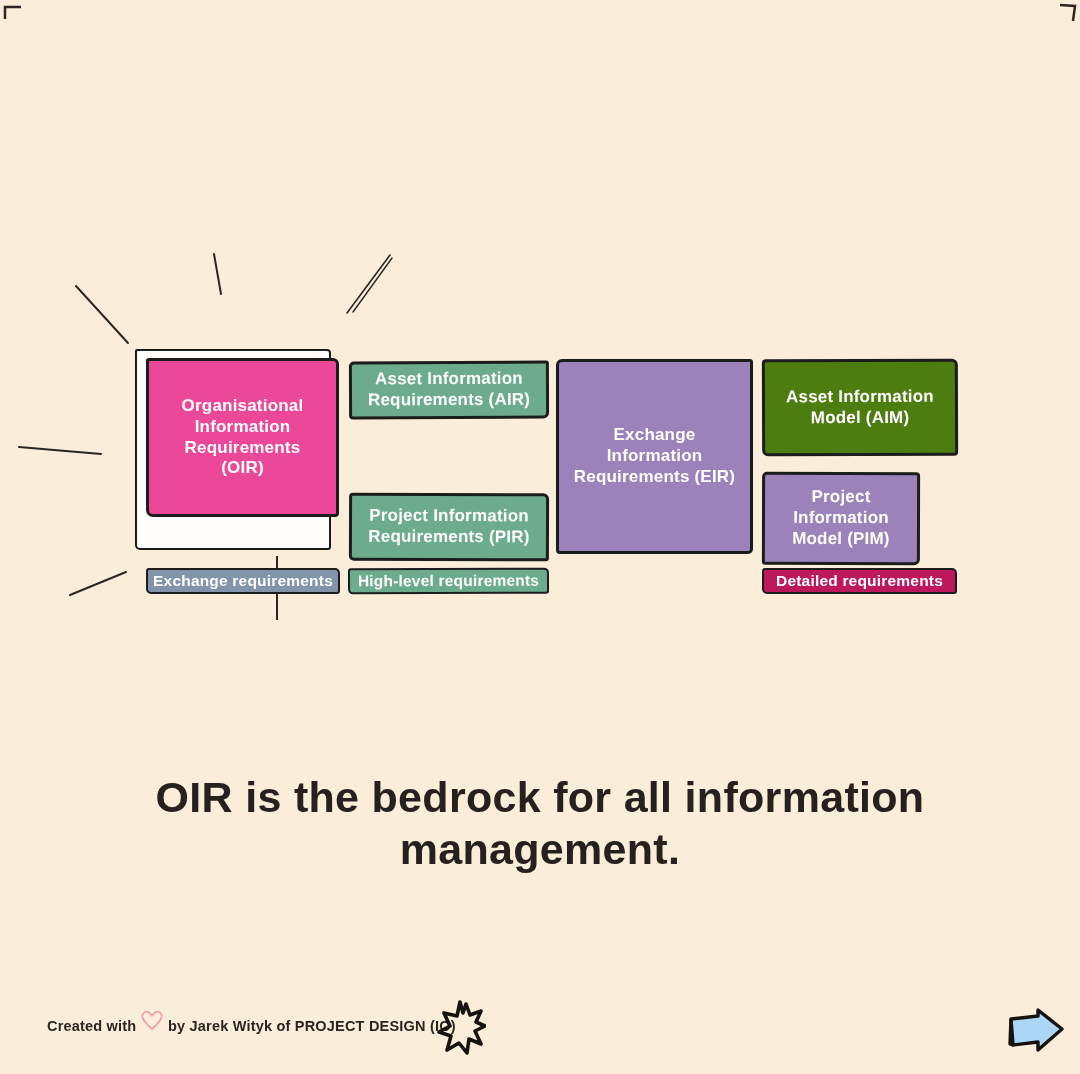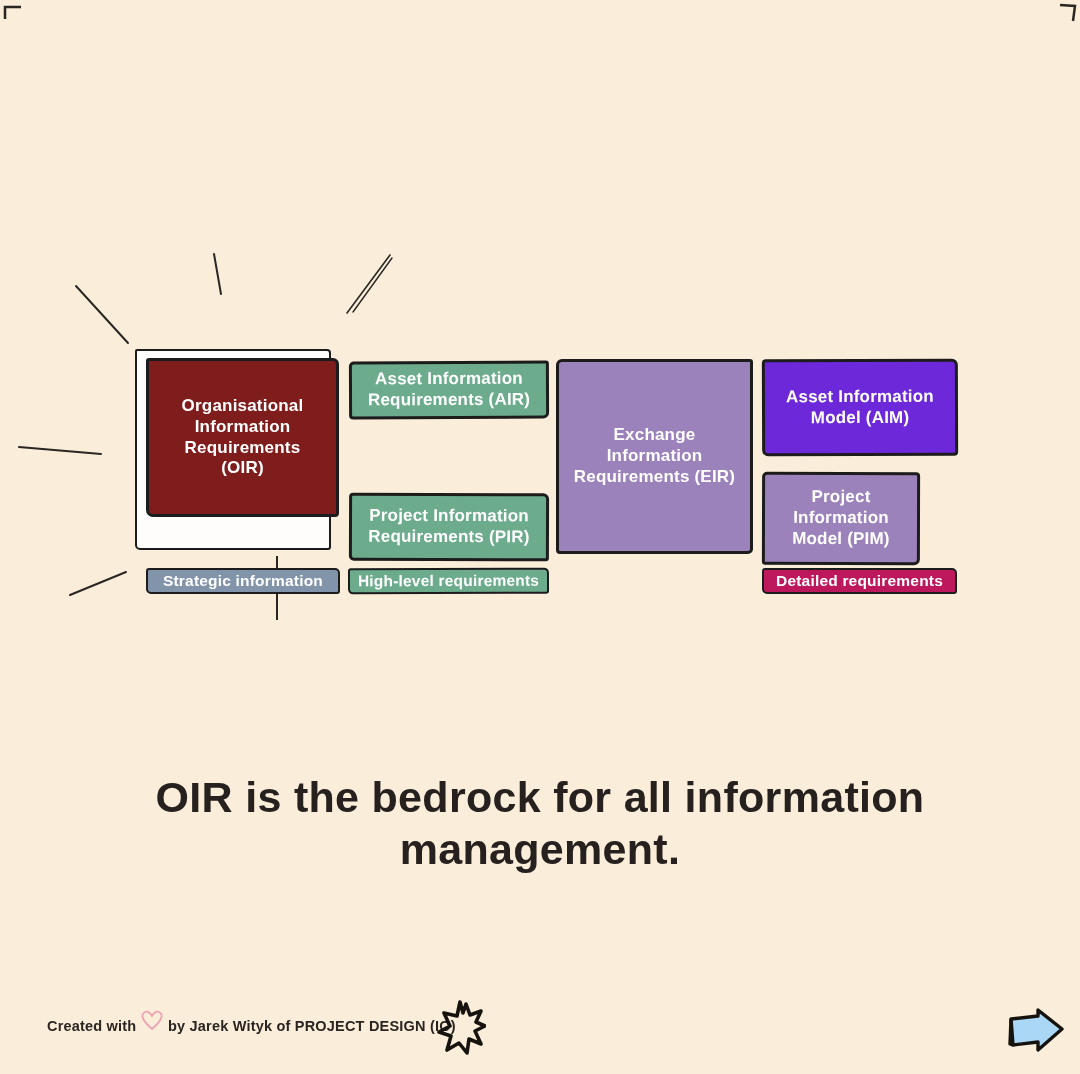--- a/index.html
+++ b/index.html
@@ -21,25 +21,25 @@
     border-radius:2px 4px 3px 5px;
   }
   .box{
     position:absolute;z-index:2;
     border:3px solid #1c1c1c;
     display:flex;align-items:center;justify-content:center;text-align:center;
     color:#ffffff;font-weight:bold;font-size:17px;line-height:1.22;
     letter-spacing:.2px;
     box-sizing:border-box;
   }
-  .box-oir{left:146px;top:358px;width:193px;height:159px;background:#7f1d1d;border-radius:3px 6px 4px 7px;}
+  .box-oir{left:146px;top:358px;width:193px;height:159px;background:#ec4899;border-radius:3px 6px 4px 7px;}
   .box-air{left:349px;top:361px;width:200px;height:58px;background:#6cac8c;border-radius:5px 3px 6px 4px;transform:rotate(-.25deg);}
   .box-pir{left:349px;top:493px;width:200px;height:68px;background:#6cac8c;border-radius:4px 6px 3px 5px;transform:rotate(.2deg);}
   .box-eir{left:556px;top:359px;width:197px;height:195px;background:#9c82ba;border-radius:6px 3px 5px 4px;justify-content:flex-end;}
-  .box-aim{left:762px;top:359px;width:196px;height:97px;background:#6d28d9;border-radius:4px 6px 4px 6px;transform:rotate(-.2deg);}
+  .box-aim{left:762px;top:359px;width:196px;height:97px;background:#4d7c0f;border-radius:4px 6px 4px 6px;transform:rotate(-.2deg);}
   .box-pim{left:762px;top:472px;width:158px;height:93px;background:#9c82ba;border-radius:5px 4px 6px 3px;transform:rotate(.15deg);}
   .box .pad{padding:0 14px;}
 
   .tier{
     position:absolute;z-index:2;top:568px;height:26px;
     border:2.5px solid #1c1c1c;box-sizing:border-box;
     display:flex;align-items:center;justify-content:center;
     color:#ffffff;font-weight:bold;font-size:15.5px;letter-spacing:.2px;
     border-radius:3px 5px 3px 5px;
   }
@@ -102,21 +102,21 @@
 
   <div class="box box-aim">
     <div class="pad">Asset Information Model (AIM)</div>
   </div>
 
   <div class="box box-pim">
     <div class="pad">Project Information Model (PIM)</div>
   </div>
 
   <div class="tier tier-strategic">
-    <span>Strategic information</span>
+    <span>Exchange requirements</span>
   </div>
   <div class="tier tier-highlevel">
     <span>High-level requirements</span>
   </div>
   <div class="tier tier-detailed">
     <span>Detailed requirements</span>
   </div>
 
   <div class="heading">OIR is the bedrock for all information management.</div>
 

